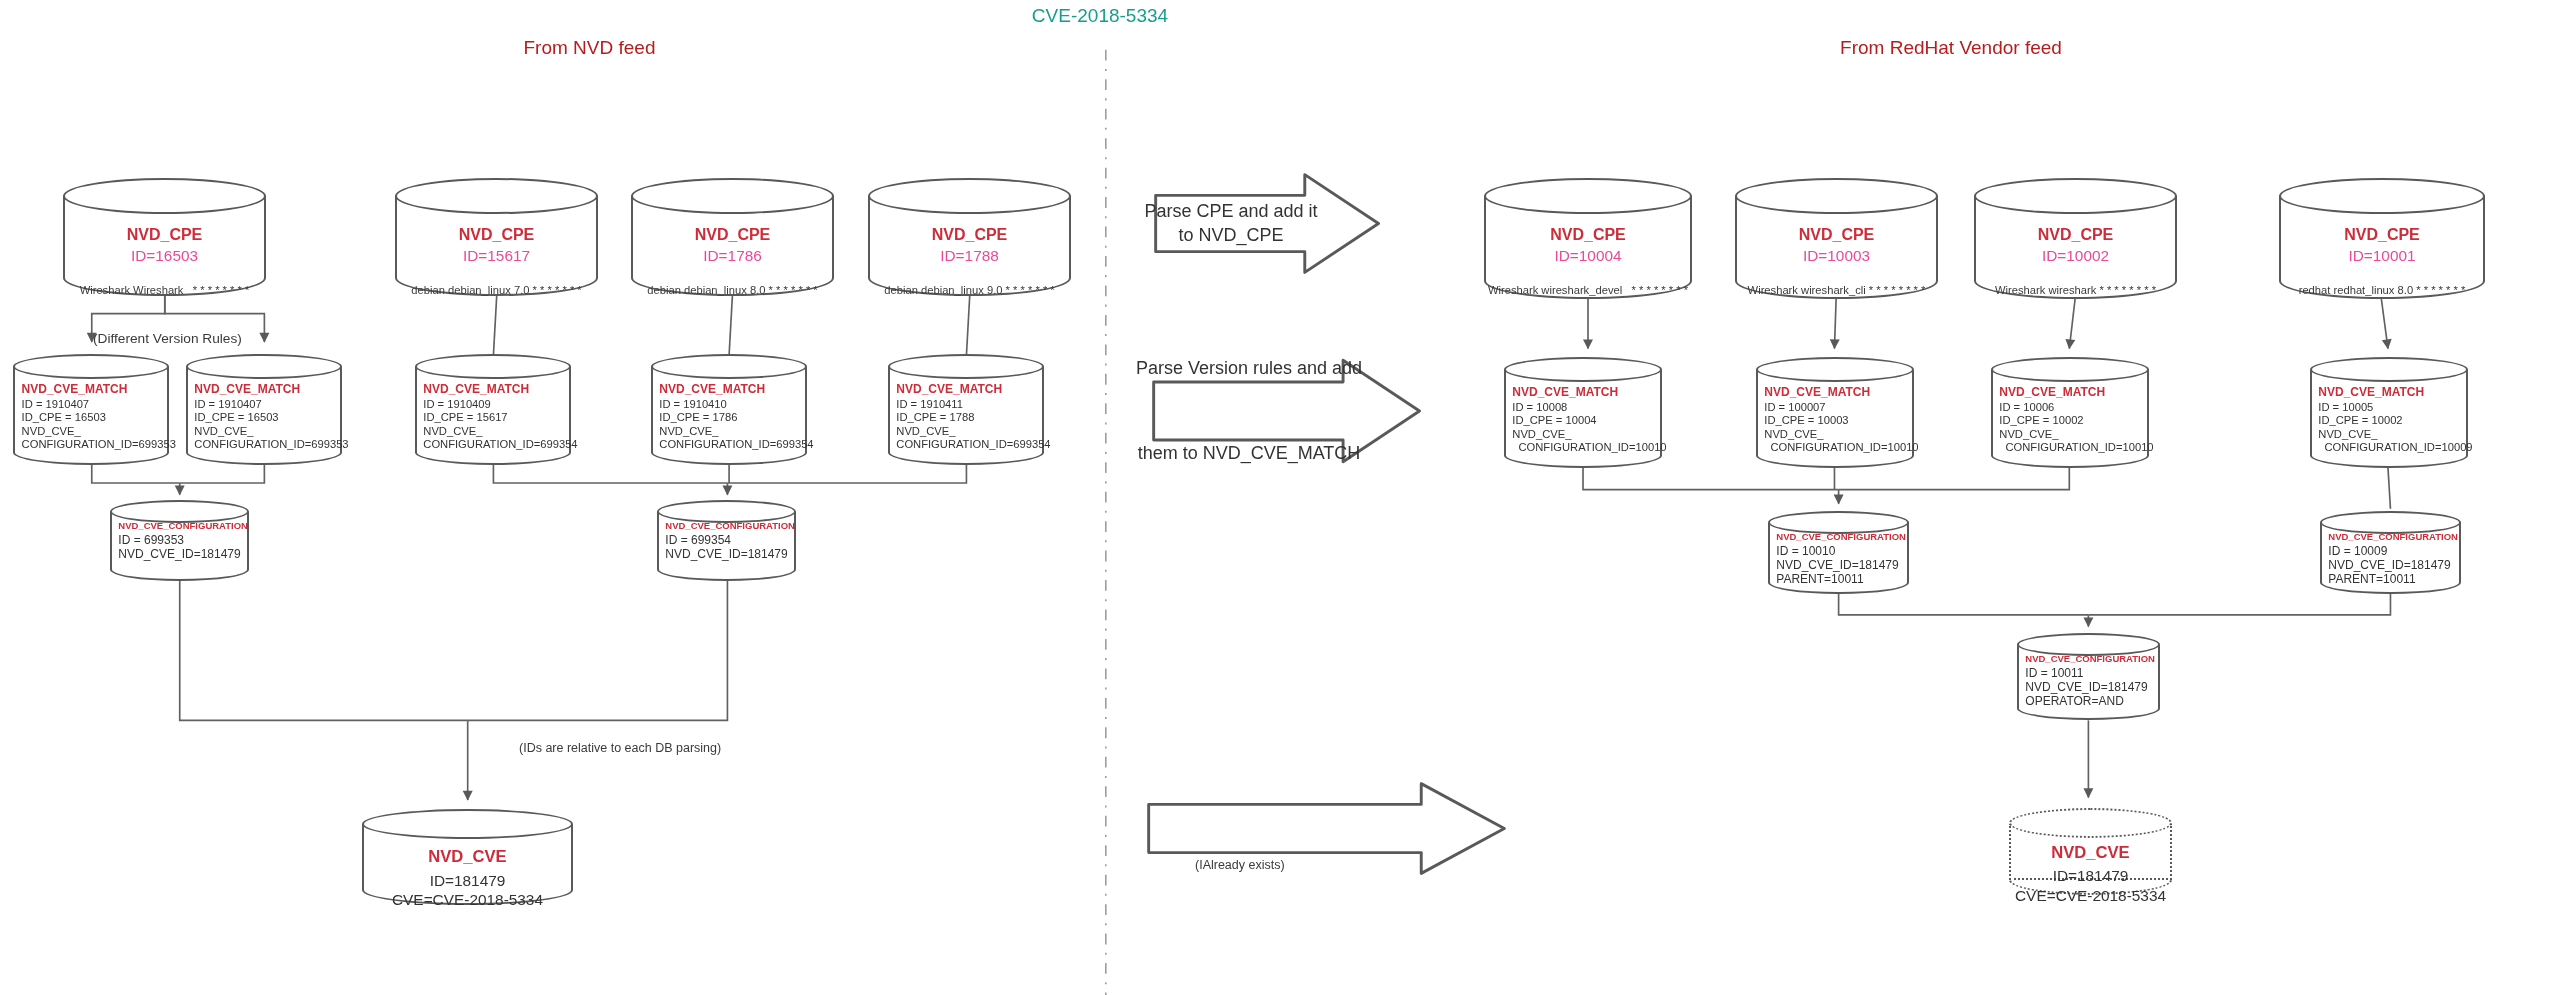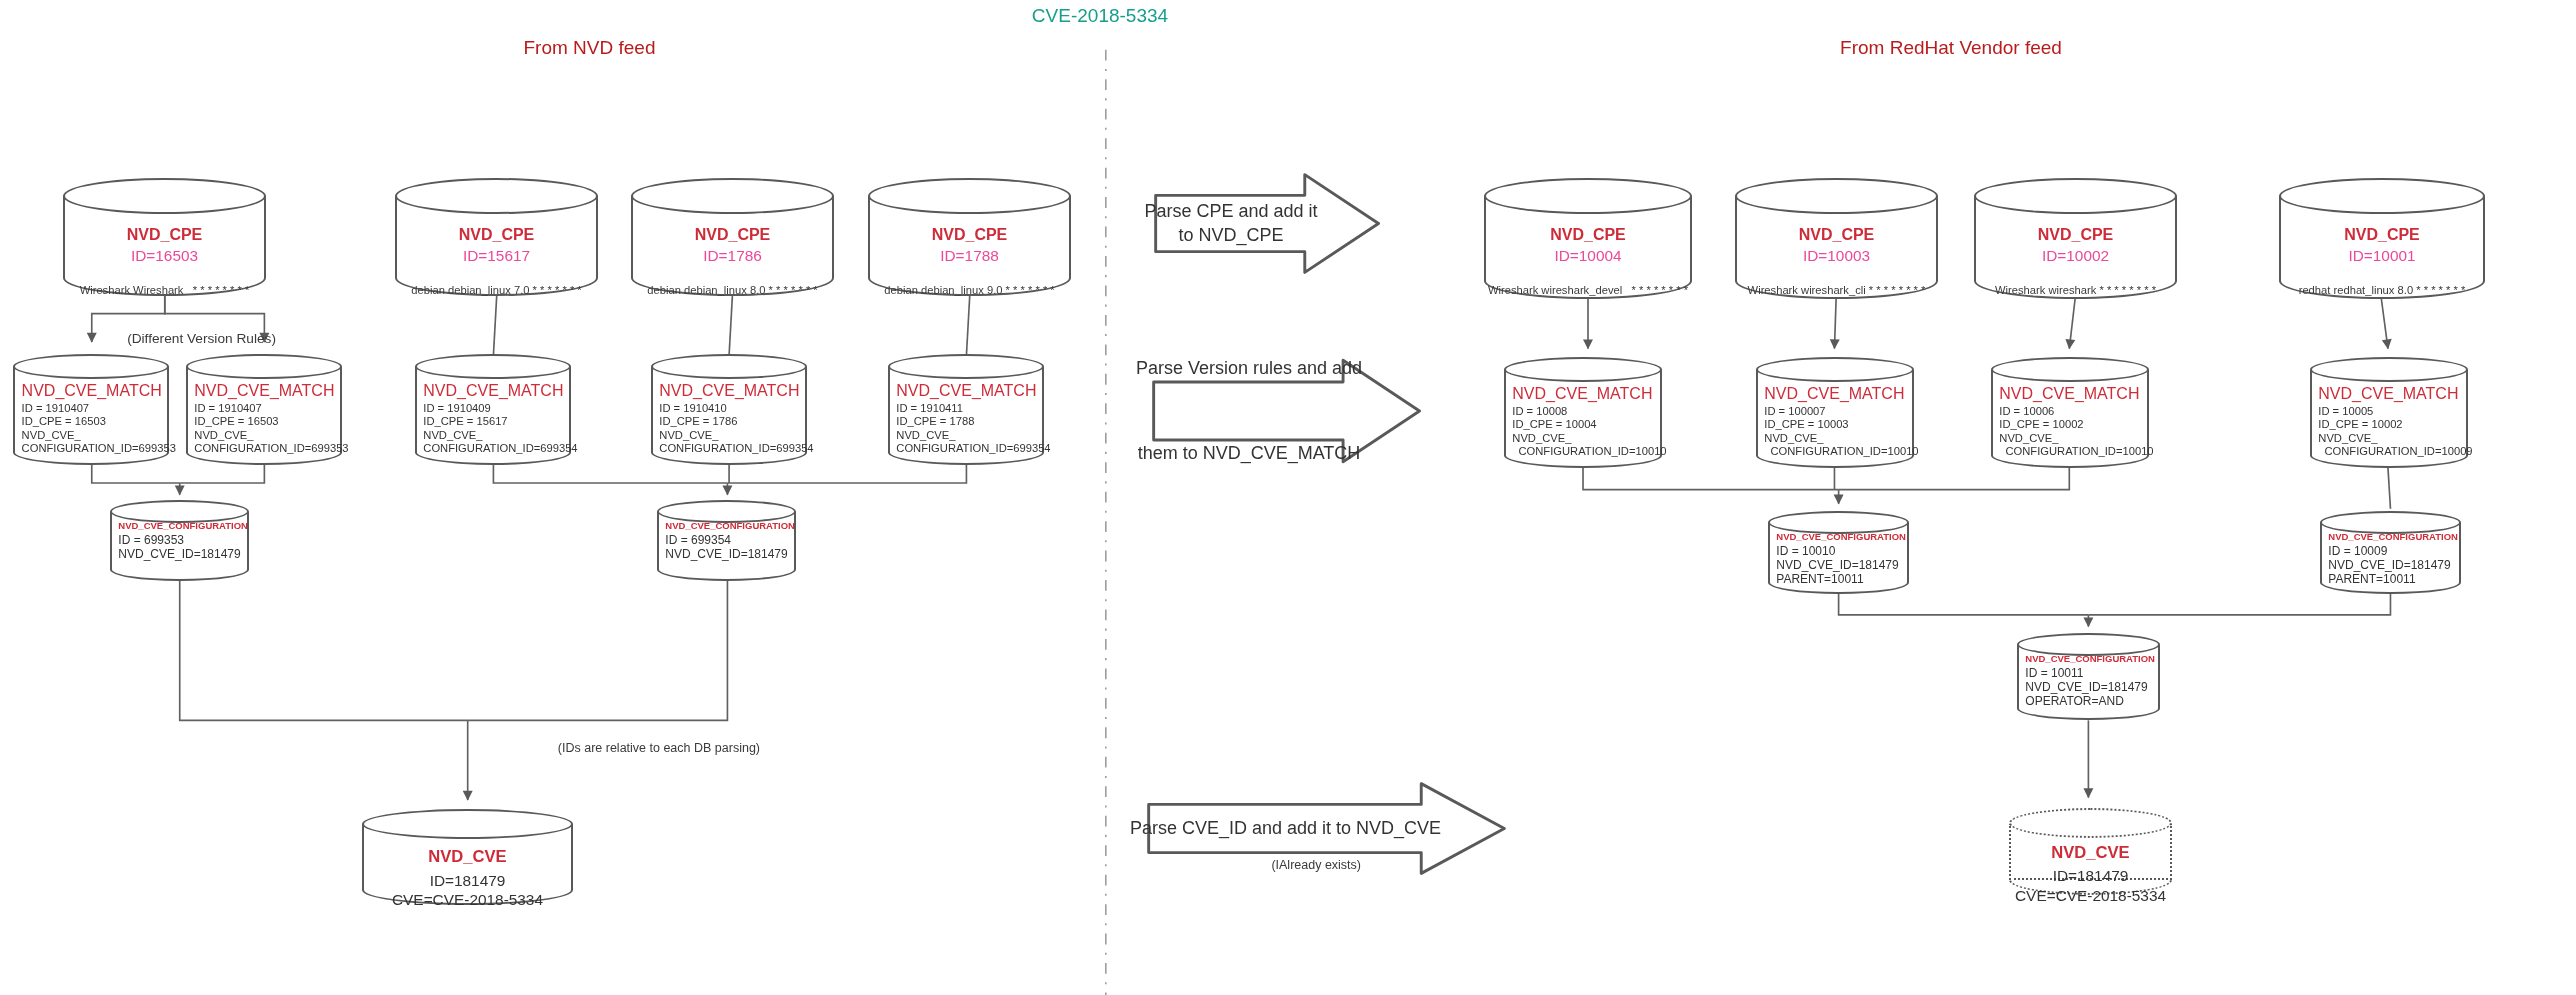--- a/index.html
+++ b/index.html
@@ -2,21 +2,21 @@
 <html style="font-size:13.3px"><head>
 <meta charset="utf-8">
 <style>
   html,body{margin:0;padding:0;background:#fff;}
   .canvas{position:relative;width:2576px;height:995px;background:#ffffff;overflow:hidden;
           font-family:"Liberation Sans", sans-serif;color:#3a3a3a;}
   .wires{position:absolute;left:0;top:0;z-index:1;}
   .page-title{position:absolute;left:934px;top:5px;width:332px;text-align:center;
               font-size:19px;color:#169e8c;z-index:5;}
   .feed-header{position:absolute;top:37px;font-size:19px;color:#b91c1c;text-align:center;z-index:5;}
-  .note{position:absolute;font-size:12.5px;color:#3a3a3a;z-index:6;text-align:right;white-space:nowrap;}
+  .note{position:absolute;font-size:12.5px;color:#3a3a3a;z-index:6;text-align:left;white-space:nowrap;}
 
   
   .cyl{position:absolute;z-index:4;--ry:18px;--bw:2.5px;}
   .cyl .cap{position:absolute;left:0;right:0;height:calc(var(--ry)*2);border:var(--bw) solid #595959;
             border-radius:50%;background:#fff;box-sizing:border-box;}
   .cyl .cap.top{top:0;z-index:3;}
   .cyl .cap.bot{bottom:0;z-index:1;}
   .cyl .tube{position:absolute;left:0;right:0;top:var(--ry);bottom:var(--ry);
              border-left:var(--bw) solid #595959;border-right:var(--bw) solid #595959;
              background:#fff;z-index:2;box-sizing:border-box;}
@@ -28,21 +28,21 @@
   .cyl-sm{--ry:11.6px;}
   .cyl-sm .content{top:20px;left:8.3px;right:3.3px;}
   .cyl-cve{--ry:15px;}
   .cyl.dotted .cap,.cyl.dotted .tube{border-style:dotted;border-width:2.1px;border-color:#595959;}
 
   .center .content{align-items:center;text-align:center;justify-content:flex-start;padding-top:8.3px;}
   .cyl-cve .content{padding-top:5px;}
   .ttl{font-size:16px;font-weight:bold;color:#ce2c39;margin-bottom:3.3px;white-space:nowrap;}
   .idl{font-size:15.4px;color:#ec4899;margin-bottom:19px;white-space:nowrap;}
   .fine{font-size:11.2px;color:#3a3a3a;white-space:pre;}
-  .mt{font-size:16px;font-weight:normal;color:#ce2c39;margin-bottom:1.7px;white-space:nowrap;}
+  .mt{font-size:12px;font-weight:bold;color:#ce2c39;margin-bottom:1.7px;white-space:nowrap;}
   .ml{font-size:11.2px;line-height:1.2;color:#333;white-space:pre;}
   .ct{font-size:9.5px;font-weight:bold;color:#ce2c39;margin-bottom:1.7px;white-space:nowrap;}
   .cl{font-size:12px;line-height:1.18;color:#333;white-space:pre;}
   .cve-ttl{font-size:16.6px;font-weight:bold;color:#ce2c39;margin-bottom:3.3px;white-space:nowrap;}
   .cve-l{font-size:15.4px;color:#333;line-height:1.25;white-space:nowrap;}
 
   
   .parrow{position:absolute;z-index:5;}
   .parrow svg{position:absolute;left:0;top:0;}
   .parrow-text{position:absolute;top:0;bottom:0;display:flex;flex-direction:column;justify-content:center;
@@ -257,24 +257,20 @@
     </svg>
     <div class="parrow-text" style="left:0;width:194px;justify-content:space-between;">
       <div>Parse Version rules and add</div>
       <div>them to NVD_CVE_MATCH</div>
     </div>
   </div>
   <div class="parrow" style="left:1147px;top:781px;width:359px;height:95px;">
     <svg width="359" height="95" viewBox="0 0 432 114">
       <path d="M2 28 L330 28 L330 3 L430 57 L330 111 L330 86 L2 86 Z" fill="#fff" stroke="#595959" stroke-width="3.5" stroke-linejoin="round"></path>
     </svg>
-    <div class="parrow-text" style="left:0;width:277px;">
-      <div>Parse CVE_ID and add it to NVD_CVE</div>
-      <div></div>
-    </div>
   </div>
 
   <div class="cyl cyl-lg center" style="left:1484px;top:178px;width:208px;height:121px;">
     <div class="cap top"></div>
       <div class="tube"></div>
       <div class="cap bot"></div>
     <div class="content">
         <div class="ttl">NVD_CPE</div>
       <div class="idl">ID=10004</div>
       <div class="fine">Wireshark wireshark_devel   * * * * * * * *</div>

